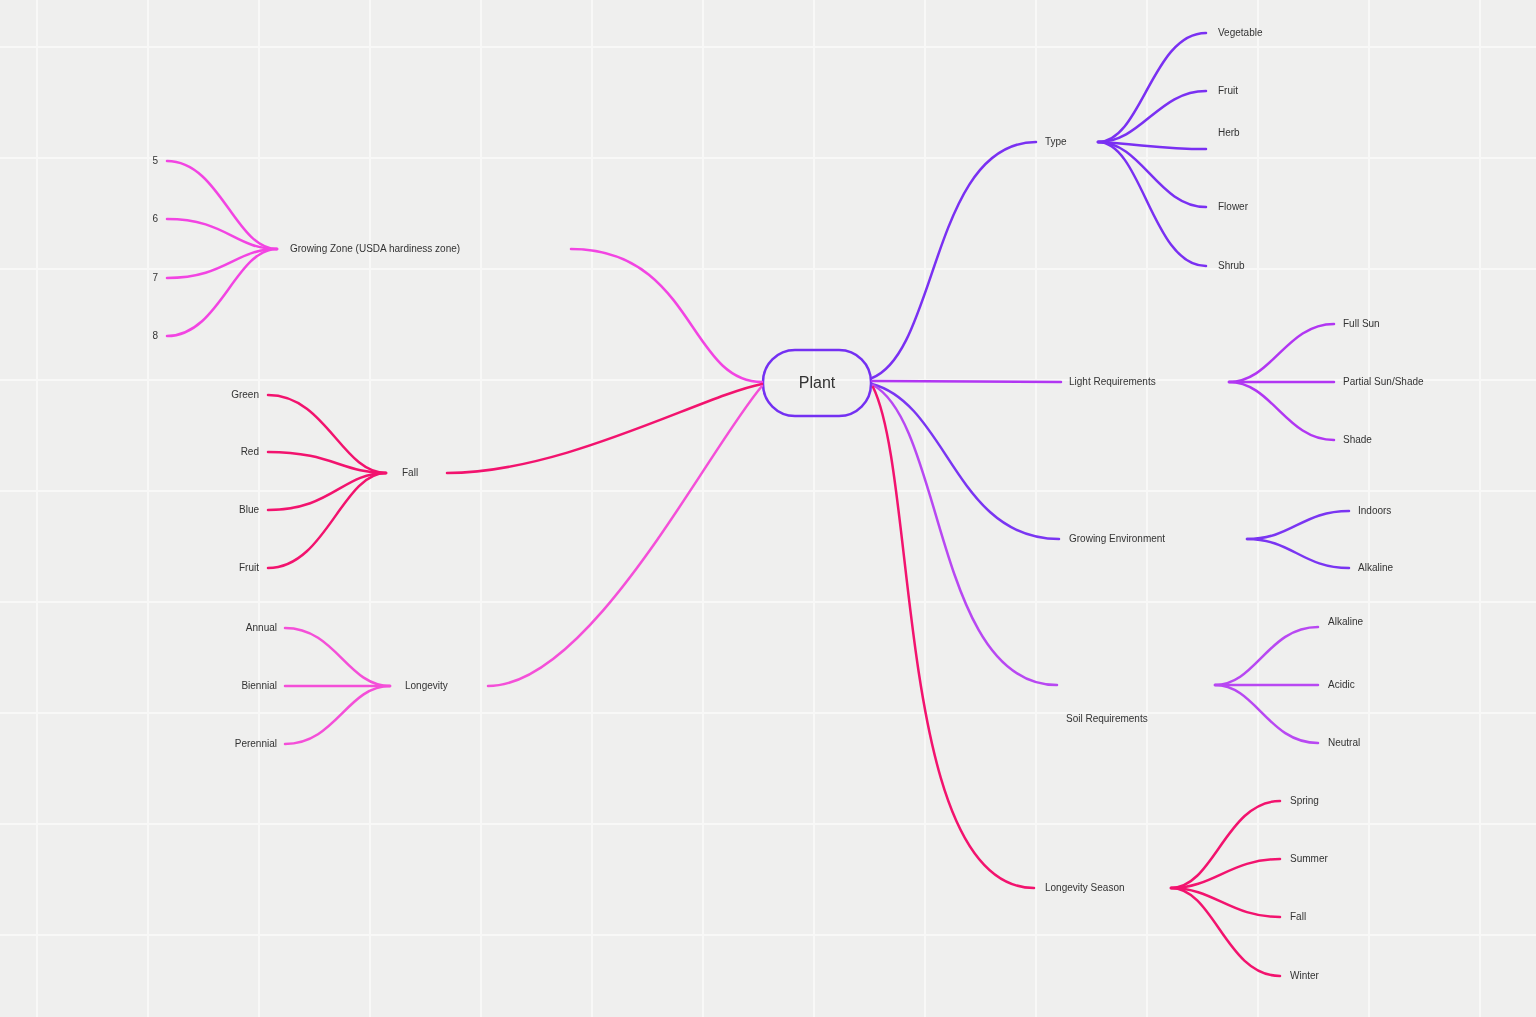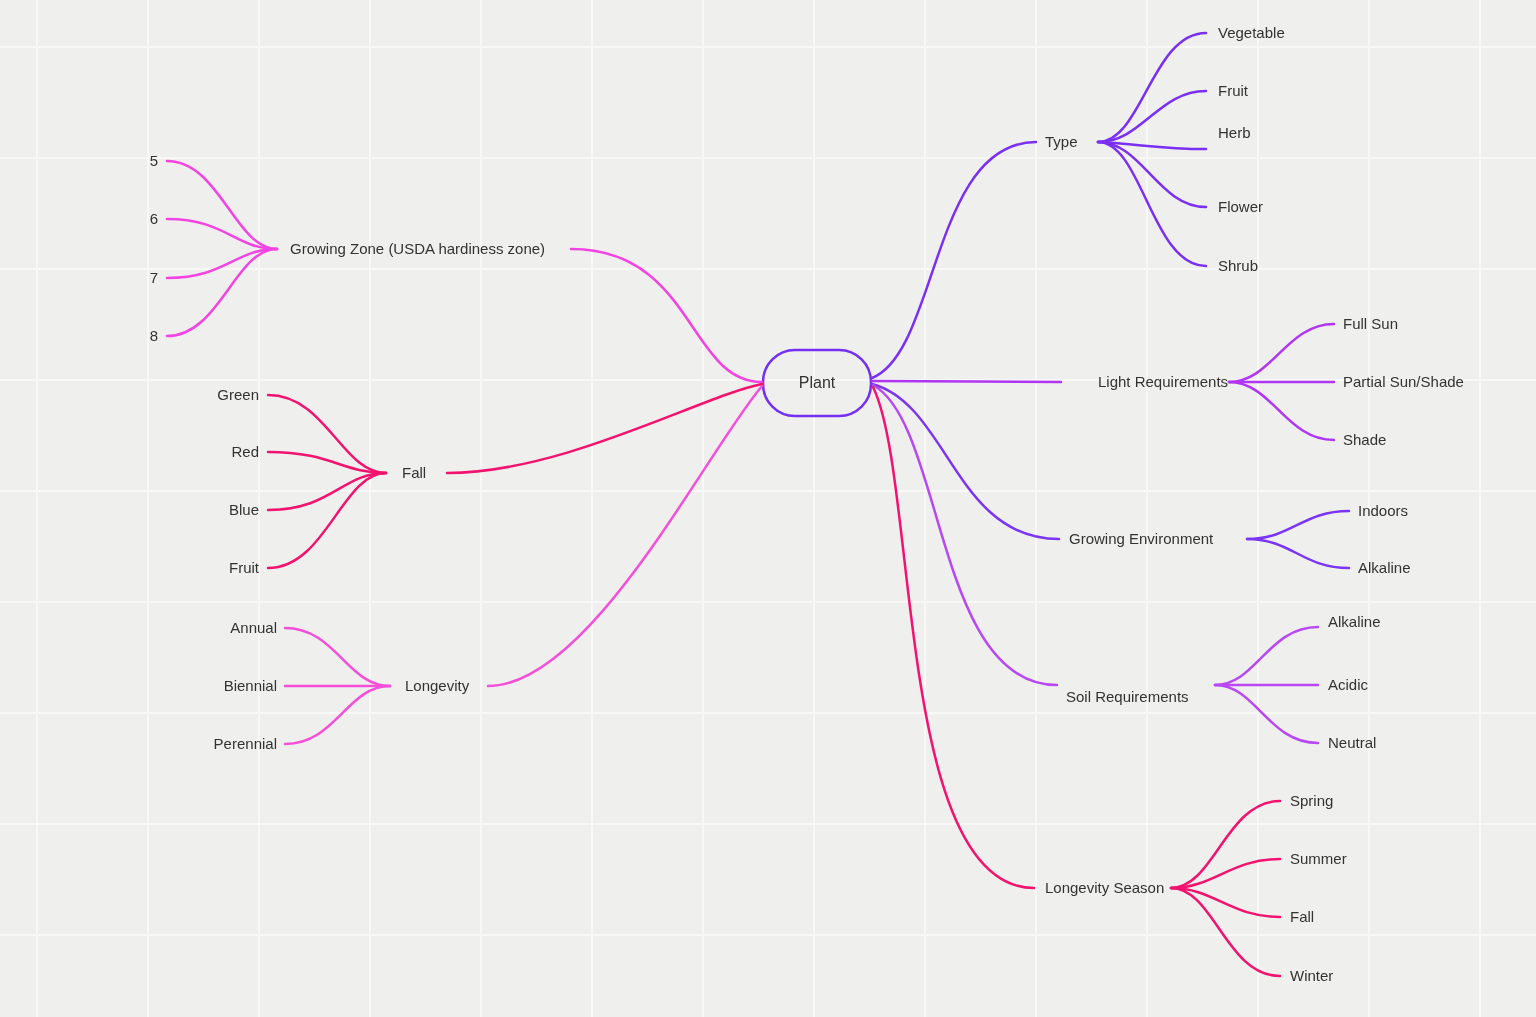--- a/index.html
+++ b/index.html
@@ -11,21 +11,21 @@
       linear-gradient(to right, #f8f8f7 0, #f8f8f7 2px, transparent 2px),
       linear-gradient(to bottom, #f8f8f7 0, #f8f8f7 2px, transparent 2px);
     background-size:111px 111px;
     background-position:36px 46px;
     font-family:"Liberation Sans", sans-serif;
   }
   svg.edges{position:absolute;left:0;top:0;}
   svg.edges path, svg.edges rect{fill:none;stroke-width:2.5;stroke-linecap:round;}
   .lbl{
     position:absolute;
-    font-size:15px;line-height:1.2;color:#333;
+    font-size:10px;line-height:1.2;color:#333;
     white-space:nowrap;
     transform:translateY(-50%);
   }
   .lbl.r{transform:translate(-100%,-50%);}
   .root-label{
     position:absolute;left:817px;top:383px;
     transform:translate(-50%,-50%);
     font-size:16px;color:#333;white-space:nowrap;
   }
 </style>
@@ -85,30 +85,30 @@
 
   <div class="root-label">Plant</div>
 
   <div class="lbl" style="left:1045px;top:142px">Type</div>
   <div class="lbl" style="left:1218px;top:33px">Vegetable</div>
   <div class="lbl" style="left:1218px;top:91px">Fruit</div>
   <div class="lbl" style="left:1218px;top:133px">Herb</div>
   <div class="lbl" style="left:1218px;top:207px">Flower</div>
   <div class="lbl" style="left:1218px;top:266px">Shrub</div>
 
-  <div class="lbl" style="left:1098px;top:382px">Light Requirements</div>
+  <div class="lbl" style="left:1069px;top:382px">Light Requirements</div>
   <div class="lbl" style="left:1343px;top:324px">Full Sun</div>
   <div class="lbl" style="left:1343px;top:382px">Partial Sun/Shade</div>
   <div class="lbl" style="left:1343px;top:440px">Shade</div>
 
   <div class="lbl" style="left:1069px;top:539px">Growing Environment</div>
   <div class="lbl" style="left:1358px;top:511px">Indoors</div>
   <div class="lbl" style="left:1358px;top:568px">Alkaline</div>
 
-  <div class="lbl" style="left:1066px;top:697px">Soil Requirements</div>
+  <div class="lbl" style="left:1066px;top:719px">Soil Requirements</div>
   <div class="lbl" style="left:1328px;top:622px">Alkaline</div>
   <div class="lbl" style="left:1328px;top:685px">Acidic</div>
   <div class="lbl" style="left:1328px;top:743px">Neutral</div>
 
   <div class="lbl" style="left:1045px;top:888px">Longevity Season</div>
   <div class="lbl" style="left:1290px;top:801px">Spring</div>
   <div class="lbl" style="left:1290px;top:859px">Summer</div>
   <div class="lbl" style="left:1290px;top:917px">Fall</div>
   <div class="lbl" style="left:1290px;top:976px">Winter</div>
 

